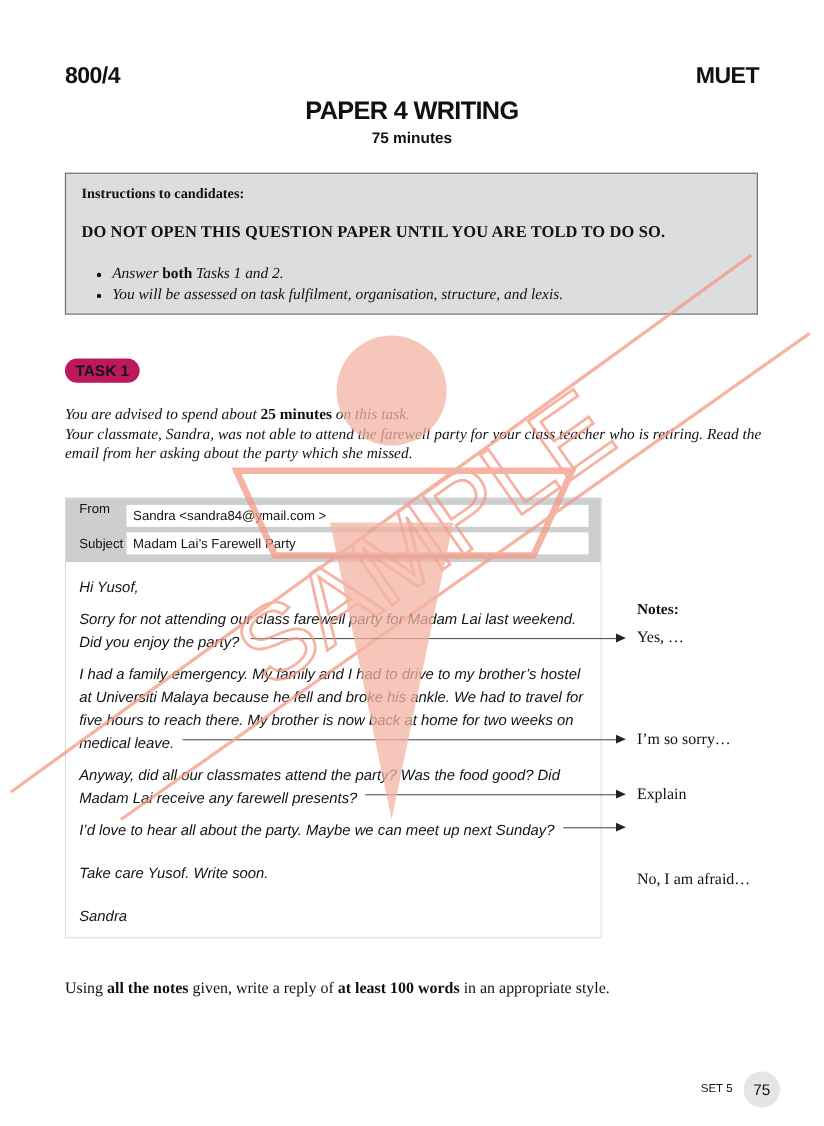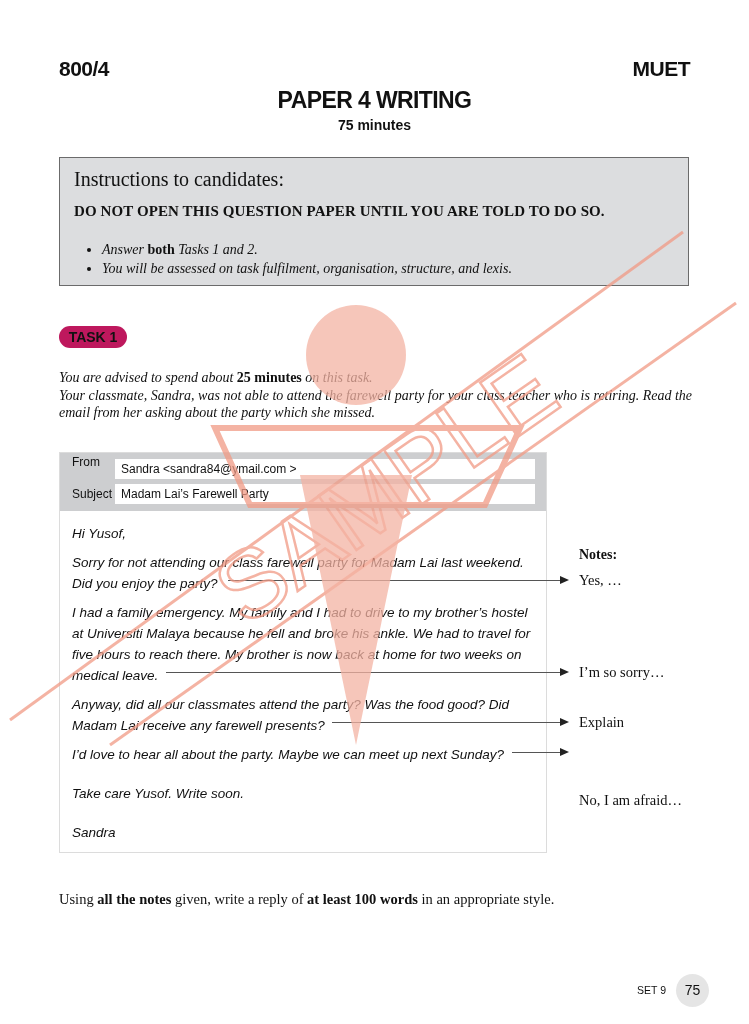--- a/index.html
+++ b/index.html
@@ -14,21 +14,21 @@
 
     #code { left: 59px; top: 57px; font-size: 21px; font-weight: bold; letter-spacing: -0.5px; }
     #muet { right: 59px; top: 57px; font-size: 21px; font-weight: bold; letter-spacing: -0.5px; }
     #title { left: 0; width: 749px; top: 87px; text-align: center; font-size: 23px; font-weight: bold; letter-spacing: -0.6px; }
     #duration { left: 0; width: 749px; top: 117px; text-align: center; font-size: 14px; font-weight: bold; }
 
     #instr-box {
       left: 59px; top: 157px; width: 630px; height: 129px; box-sizing: border-box;
       background: #dcdddf; border: 1.5px solid #6b6b6b;
     }
-    #instr-heading { left: 14px; top: 10px; font-size: 20px; font-weight: normal; }
+    #instr-heading { left: 14px; top: 10px; font-size: 13px; font-weight: bold; }
     #instr-warning { left: 14px; top: 45px; font-size: 15px; font-weight: bold; letter-spacing: 0.1px; }
     #instr-list { left: 22px; top: 80px; margin: 2px; padding: 0 0 0 18px; font-size: 14px; font-style: italic; line-height: 19px; }
     #instr-list li { padding-left: 0; }
     #instr-list b { font-style: normal; }
 
     #task-pill {
       left: 59px; top: 326px; width: 68px; height: 22px; border-radius: 11px;
       background: #be185d; font-size: 14px; font-weight: bold; line-height: 22px; text-align: center;
     }
 
@@ -119,21 +119,21 @@
 <div class="arrow-head" style="left:560px; top:748px;"></div>
 
 <div id="notes-heading" class="abs serif">Notes:</div>
 <div class="note serif" style="top:572px;">Yes, …</div>
 <div class="note serif" style="top:664px;">I’m so sorry…</div>
 <div class="note serif" style="top:714px;">Explain</div>
 <div class="note serif" style="top:772px;margin-top:20px;">No, I am afraid…</div>
 
 <div id="instruction" class="abs serif"><span>Using </span><b>all the notes</b><span> given, write a reply of </span><b>at least 100 words</b><span> in an appropriate style.</span></div>
 
-<div id="footer-set" class="abs sans">SET 9</div>
+<div id="footer-set" class="abs sans">SET 5</div>
 <div id="footer-page" class="abs sans">75</div>
 
 <svg id="watermark" class="abs" viewBox="0 0 749 1024" xmlns="http://www.w3.org/2000/svg">
   <g opacity="0.75">
     <circle cx="356" cy="355" r="50" fill="#f4b3a3"></circle>
     <polygon points="300,475 412,475 356,745" fill="#f4b3a3"></polygon>
     <polygon points="215,428 520,428 485,505 250,505" fill="none" stroke="#f19a85" stroke-width="6"></polygon>
     <line x1="10" y1="720" x2="683" y2="232" stroke="#f19a85" stroke-width="3"></line>
     <line x1="110" y1="745" x2="736" y2="303" stroke="#f19a85" stroke-width="3"></line>
     <text x="0" y="0" transform="translate(245,628) rotate(-35)" font-family="Liberation Sans, sans-serif" font-size="96" font-weight="normal" fill="none" stroke="#f19a85" stroke-width="2.5">SAMPLE</text>

